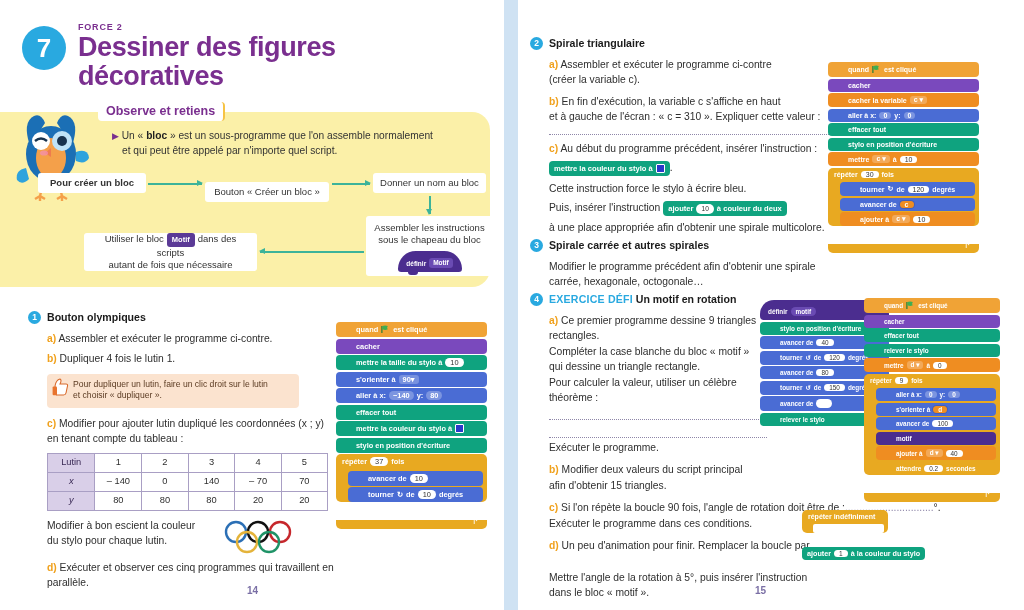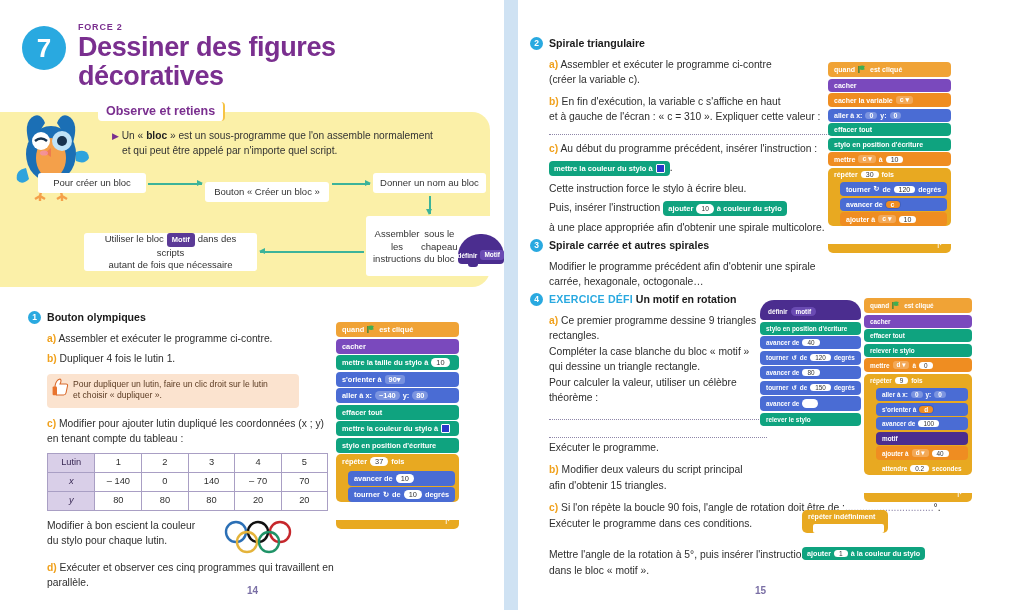--- a/index.html
+++ b/index.html
@@ -91,21 +91,21 @@
   table.lutins td.hdi { background:#d9cfe8; font-style:italic; color:#3a2a55;}
 
   .rings { position:absolute; }
   .dotted { border-bottom:1.4px dotted #8e86a8; height:1px; margin:9px 0 4px 0; }
 
   .pgnum { position:absolute; bottom:14px; font-size:10px; font-weight:bold; color:#7a6fa5; }
 
   
   .script { position:absolute; }
   .blk { position:relative; color:#fff; font-weight:bold; border-radius:4px;
-     padding:3px 6px; margin-bottom:1.5px; white-space:nowrap;
+     padding:3px 20px; margin-bottom:1.5px; white-space:nowrap;
      display:flex; align-items:center; gap:3px; }
   .b-ev { background:#f0a336; }
   .b-look { background:#7a49bd; }
   .b-var { background:#ef8d21; }
   .b-mot { background:#4a6cd4; }
   .b-pen { background:#0fa37f; }
   .b-ctl { background:#e8a921; }
   .b-def { background:#4b2d8f; }
   .oval { background:rgba(255,255,255,.28); border-radius:8px; padding:0 4px;
      font-weight:bold; display:inline-block; }
@@ -169,28 +169,28 @@
 
       <div class="obs-tab">Observe et retiens</div>
 
       <div class="obs-body">
         <span class="tri">▶</span>
         <span>Un « </span><b>bloc</b><span> » est un sous-programme que l'on assemble normalement</span><br>
         <span style="margin-left:10px;display:inline-block">et qui peut être appelé par n'importe quel script.</span>
       </div>
 
       <div class="flow">
-        <div class="fbox" style="left:0; top:5px; width:108px; height:20px; font-weight:normal;">Pour créer un bloc</div>
+        <div class="fbox" style="left:0; top:5px; width:108px; height:20px; font-weight:bold;">Pour créer un bloc</div>
         <div class="arrow-h" style="left:110px; top:15px; width:54px;"></div>
         <div class="fbox" style="left:167px; top:14px; width:124px; height:20px;">Bouton « Créer un bloc »</div>
         <div class="arrow-h" style="left:294px; top:15px; width:38px;"></div>
         <div class="fbox" style="left:335px; top:5px; width:113px; height:20px;">Donner un nom au bloc</div>
         <div class="arrow-v" style="left:391px; top:28px; height:18px;"></div>
 
-        <div class="fbox" style="left:328px; top:48px; width:127px; height:60px; flex-direction:row; justify-content:flex-start; padding-top:6px;">
+        <div class="fbox" style="left:328px; top:48px; width:127px; height:60px; flex-direction:column; justify-content:flex-start; padding-top:6px;">
           <span>Assembler les instructions</span>
           <span>sous le chapeau du bloc</span>
           <div class="hatblock" style="margin-top:4px;">
             <span class="t1">définir</span>
             <span class="t2">Motif</span>
           </div>
         </div>
 
         <div class="arrow-hl" style="left:222px; top:83px; width:104px;"></div>
 
@@ -370,21 +370,21 @@
               <span>mettre la couleur du stylo à</span>
               <span class="swatch"></span>
             </span><span>.</span>
           </div>
           <div>Cette instruction force le stylo à écrire bleu.</div>
           <div style="margin-top:4px;">
             <span>Puis, insérer l'instruction</span>
             <span class="inlineblk b-pen">
               <span>ajouter</span>
               <span class="ovalw" style="font-size:6.6px">10</span>
-              <span>à couleur du stylo</span>
+              <span>à couleur du deux</span>
             </span>
           </div>
           <div style="margin-top:4px;">à une place appropriée afin d'obtenir une spirale multicolore.</div>
         </div>
       </div>
     </div>
 
     <div class="script" style="left:316px; top:62px; font-size:7px;">
         <div class="blk b-ev">
           <span>quand</span>
@@ -481,20 +481,24 @@
       <div style="margin-top:7px;">
         <span class="q">b)</span>
         <span>Modifier deux valeurs du script principal</span><br>
         <span>afin d'obtenir 15 triangles.</span>
       </div>
       <div style="margin-top:7px; width:400px;">
         <span class="q">c)</span>
         <span>Si l'on répète la boucle 90 fois, l'angle de rotation doit être de :</span><span style="color:#8e86a8">...............................</span><span>°.</span><br>
         <span>Exécuter le programme dans ces conditions.</span>
       </div>
+      <div style="margin-top:7px;">
+        <span class="q">d)</span>
+        <span>Un peu d'animation pour finir. Remplacer la boucle par</span>
+      </div>
       <div style="margin-top:16px; width:400px;">
         <span>Mettre l'angle de la rotation à 5°, puis insérer l'instruction</span><br>
         <span>dans le bloc « motif ».</span>
       </div>
     </div>
 
     <div style="position:absolute; left:290px; top:510px;">
       <div class="cmouth" style="font-size:7px; width:86px; padding:3px 4px 0 4px;">
         <div class="blk b-ctl" style="background:transparent; padding:0 2px 2px 2px;">
           <span>répéter indéfiniment</span>

